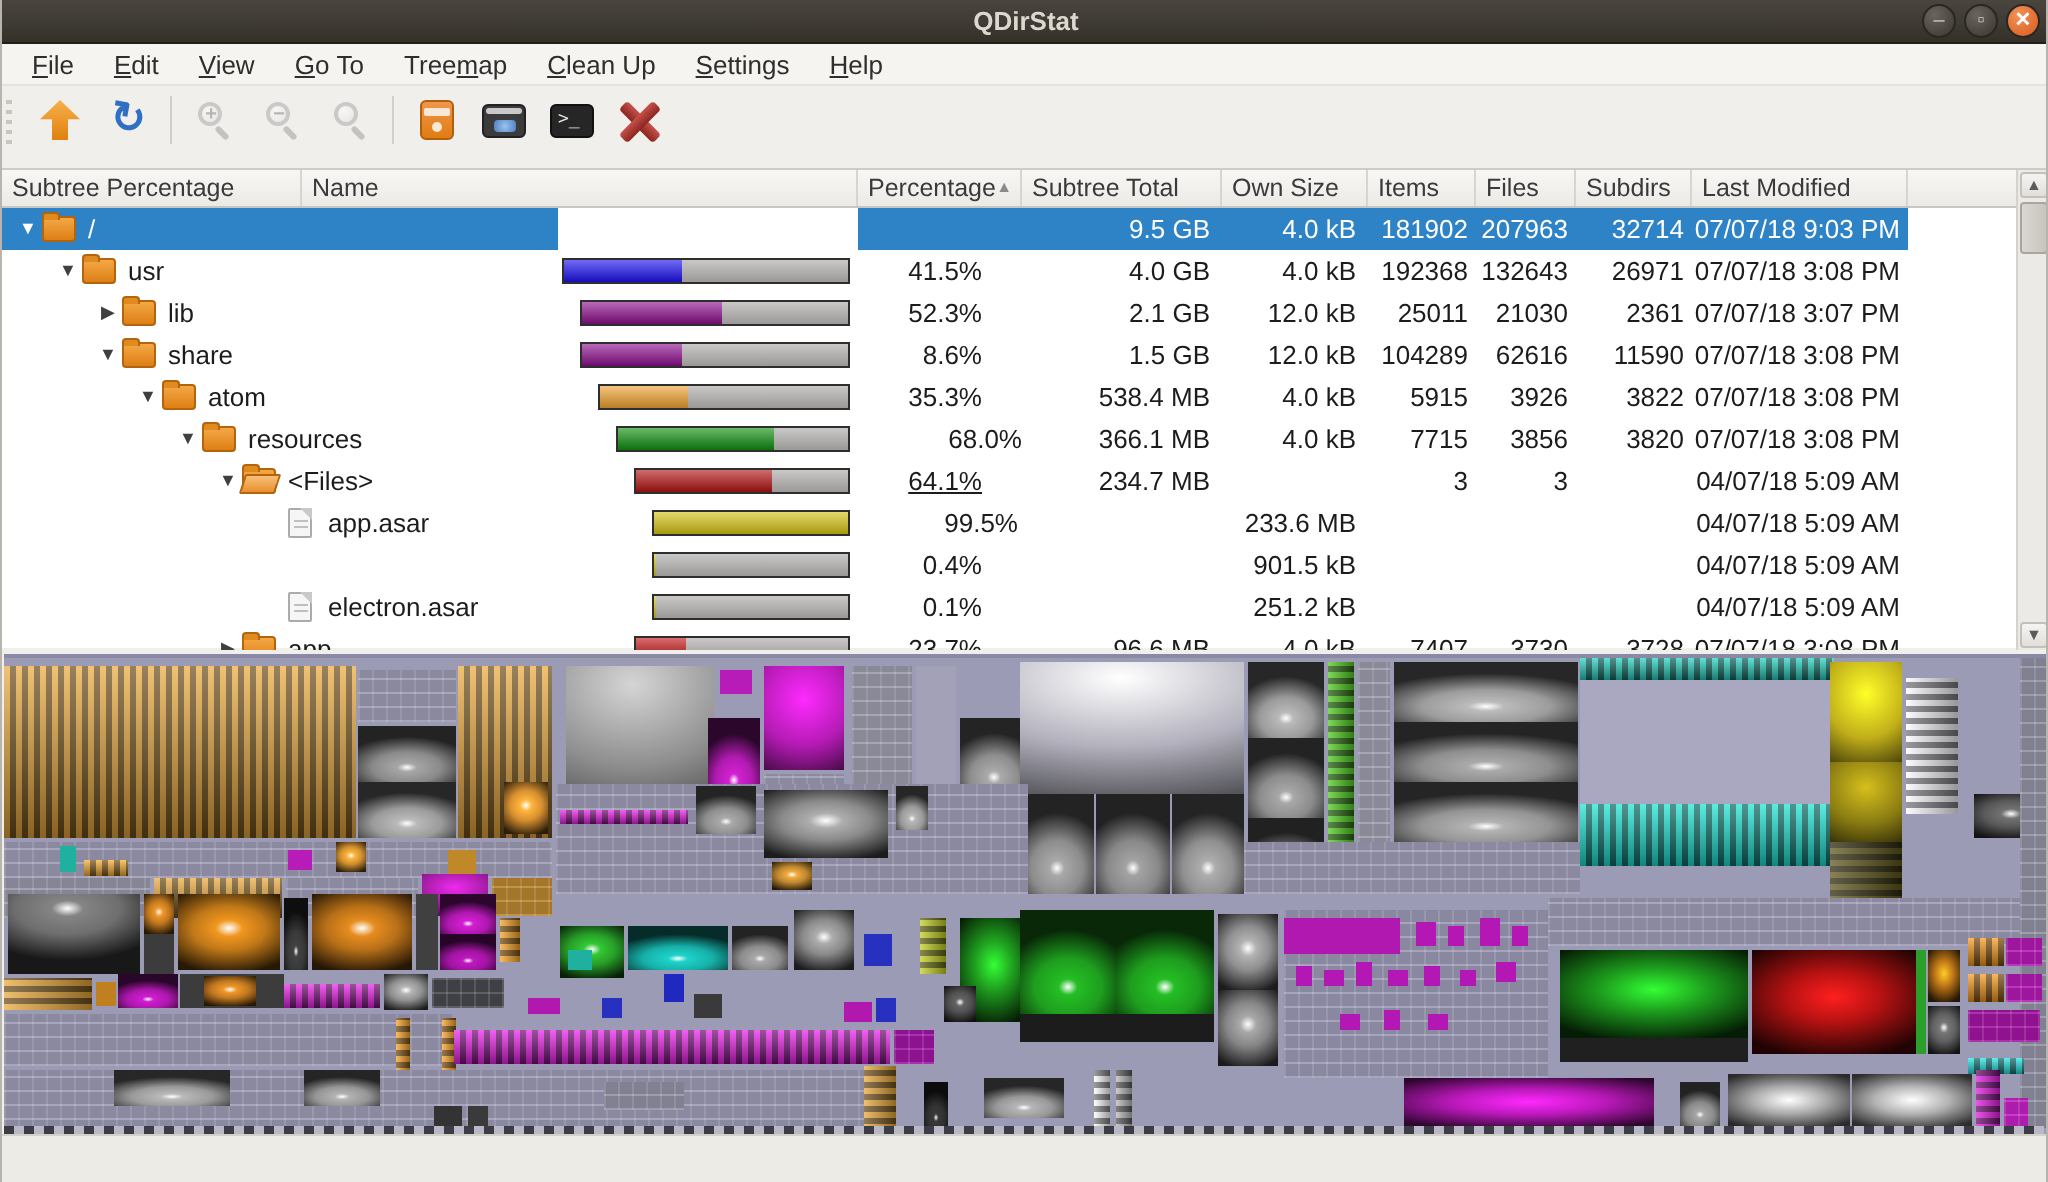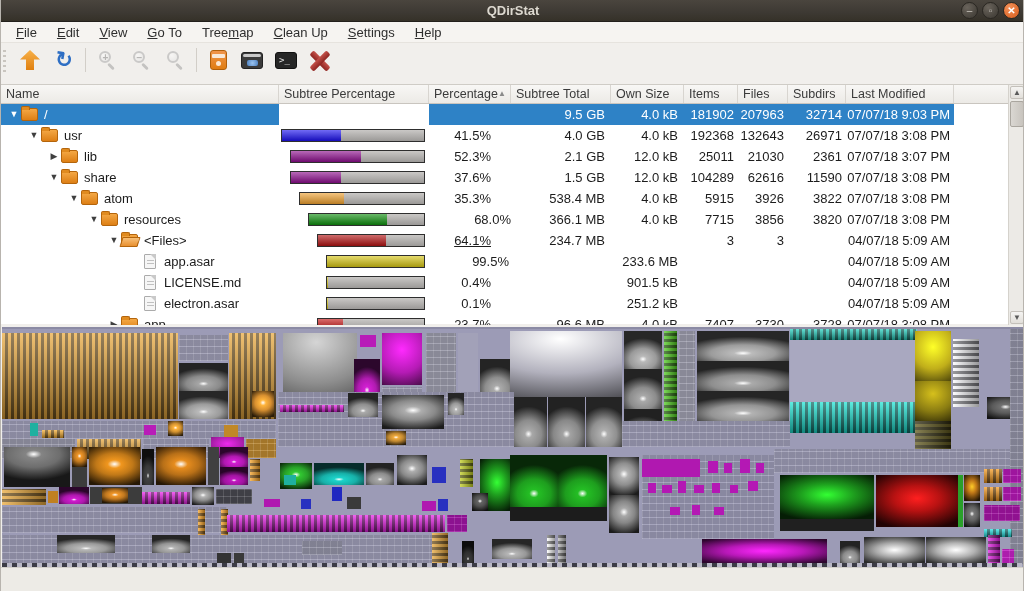--- a/index.html
+++ b/index.html
@@ -176,22 +176,22 @@
     <div class="tbtn">
       <span class="ic-delete">
         <i></i>
         <i></i>
       </span>
     </div>
   </div>
 
 <div class="treeview">
   <div class="thead" id="thead">
+      <div class="th" style="width: 150px;">Subtree Percentage</div>
       <div class="th" style="width: 278px;">Name</div>
-      <div class="th" style="width: 150px;">Subtree Percentage</div>
       <div class="th" style="width: 82px;">Percentage<span class="sort">▲</span></div>
       <div class="th" style="width: 100px;">Subtree Total</div>
       <div class="th" style="width: 73px;">Own Size</div>
       <div class="th" style="width: 54px;">Items</div>
       <div class="th" style="width: 50px;">Files</div>
       <div class="th" style="width: 58px;">Subdirs</div>
       <div class="th" style="width: 108px;">Last Modified</div>
       <div class="th" style="flex: 1 1 0%; border-right: none;"></div>
     </div>
   <div class="rows" id="rows">
@@ -252,21 +252,21 @@
         <div class="cell namecell" style="left: 0px; width: 278px; padding-left: 46px;">
           <span class="arrow">▼</span>
           <span class="fold"></span>
           <span>share</span>
         </div>
         <div class="cell" style="left: 278px; width: 150px;">
           <div class="pbar" style="left: 11px; width: 135px;">
             <div class="pfill" style="width: 37.6%; background-color: rgb(141, 13, 141);"></div>
           </div>
         </div>
-        <div class="cell num" style="left: 428px; width: 62px;">37.6%</div>
+        <div class="cell num" style="left: 428px; width: 62px;">8.6%</div>
         <div class="cell num" style="left: 510px; width: 94px;">1.5 GB</div>
         <div class="cell num" style="left: 610px; width: 67px;">12.0 kB</div>
         <div class="cell num" style="left: 683px; width: 50px;">104289</div>
         <div class="cell num" style="left: 737px; width: 46px;">62616</div>
         <div class="cell num" style="left: 787px; width: 54px;">11590</div>
         <div class="cell num" style="left: 845px; width: 104px;">07/07/18 3:08 PM</div>
       </div>
       <div class="trow">
         <div class="cell namecell" style="left: 0px; width: 278px; padding-left: 66px;">
           <span class="arrow">▼</span>
@@ -337,25 +337,20 @@
         </div>
         <div class="cell num" style="left: 446px; width: 62px;">99.5%</div>
         <div class="cell num" style="left: 510px; width: 94px;"></div>
         <div class="cell num" style="left: 610px; width: 67px;">233.6 MB</div>
         <div class="cell num" style="left: 683px; width: 50px;"></div>
         <div class="cell num" style="left: 737px; width: 46px;"></div>
         <div class="cell num" style="left: 787px; width: 54px;"></div>
         <div class="cell num" style="left: 845px; width: 104px;">04/07/18 5:09 AM</div>
       </div>
       <div class="trow">
-        <div class="cell namecell" style="left: 0px; width: 278px; padding-left: 126px;">
-          <span class="arrow"></span>
-          <span class="ficon"></span>
-          <span>LICENSE.md</span>
-        </div>
         <div class="cell" style="left: 278px; width: 150px;">
           <div class="pbar" style="left: 47px; width: 99px;">
             <div class="pfill" style="width: 1.2%; background-color: rgb(214, 197, 19);"></div>
           </div>
         </div>
         <div class="cell num" style="left: 428px; width: 62px;">0.4%</div>
         <div class="cell num" style="left: 510px; width: 94px;"></div>
         <div class="cell num" style="left: 610px; width: 67px;">901.5 kB</div>
         <div class="cell num" style="left: 683px; width: 50px;"></div>
         <div class="cell num" style="left: 737px; width: 46px;"></div>

